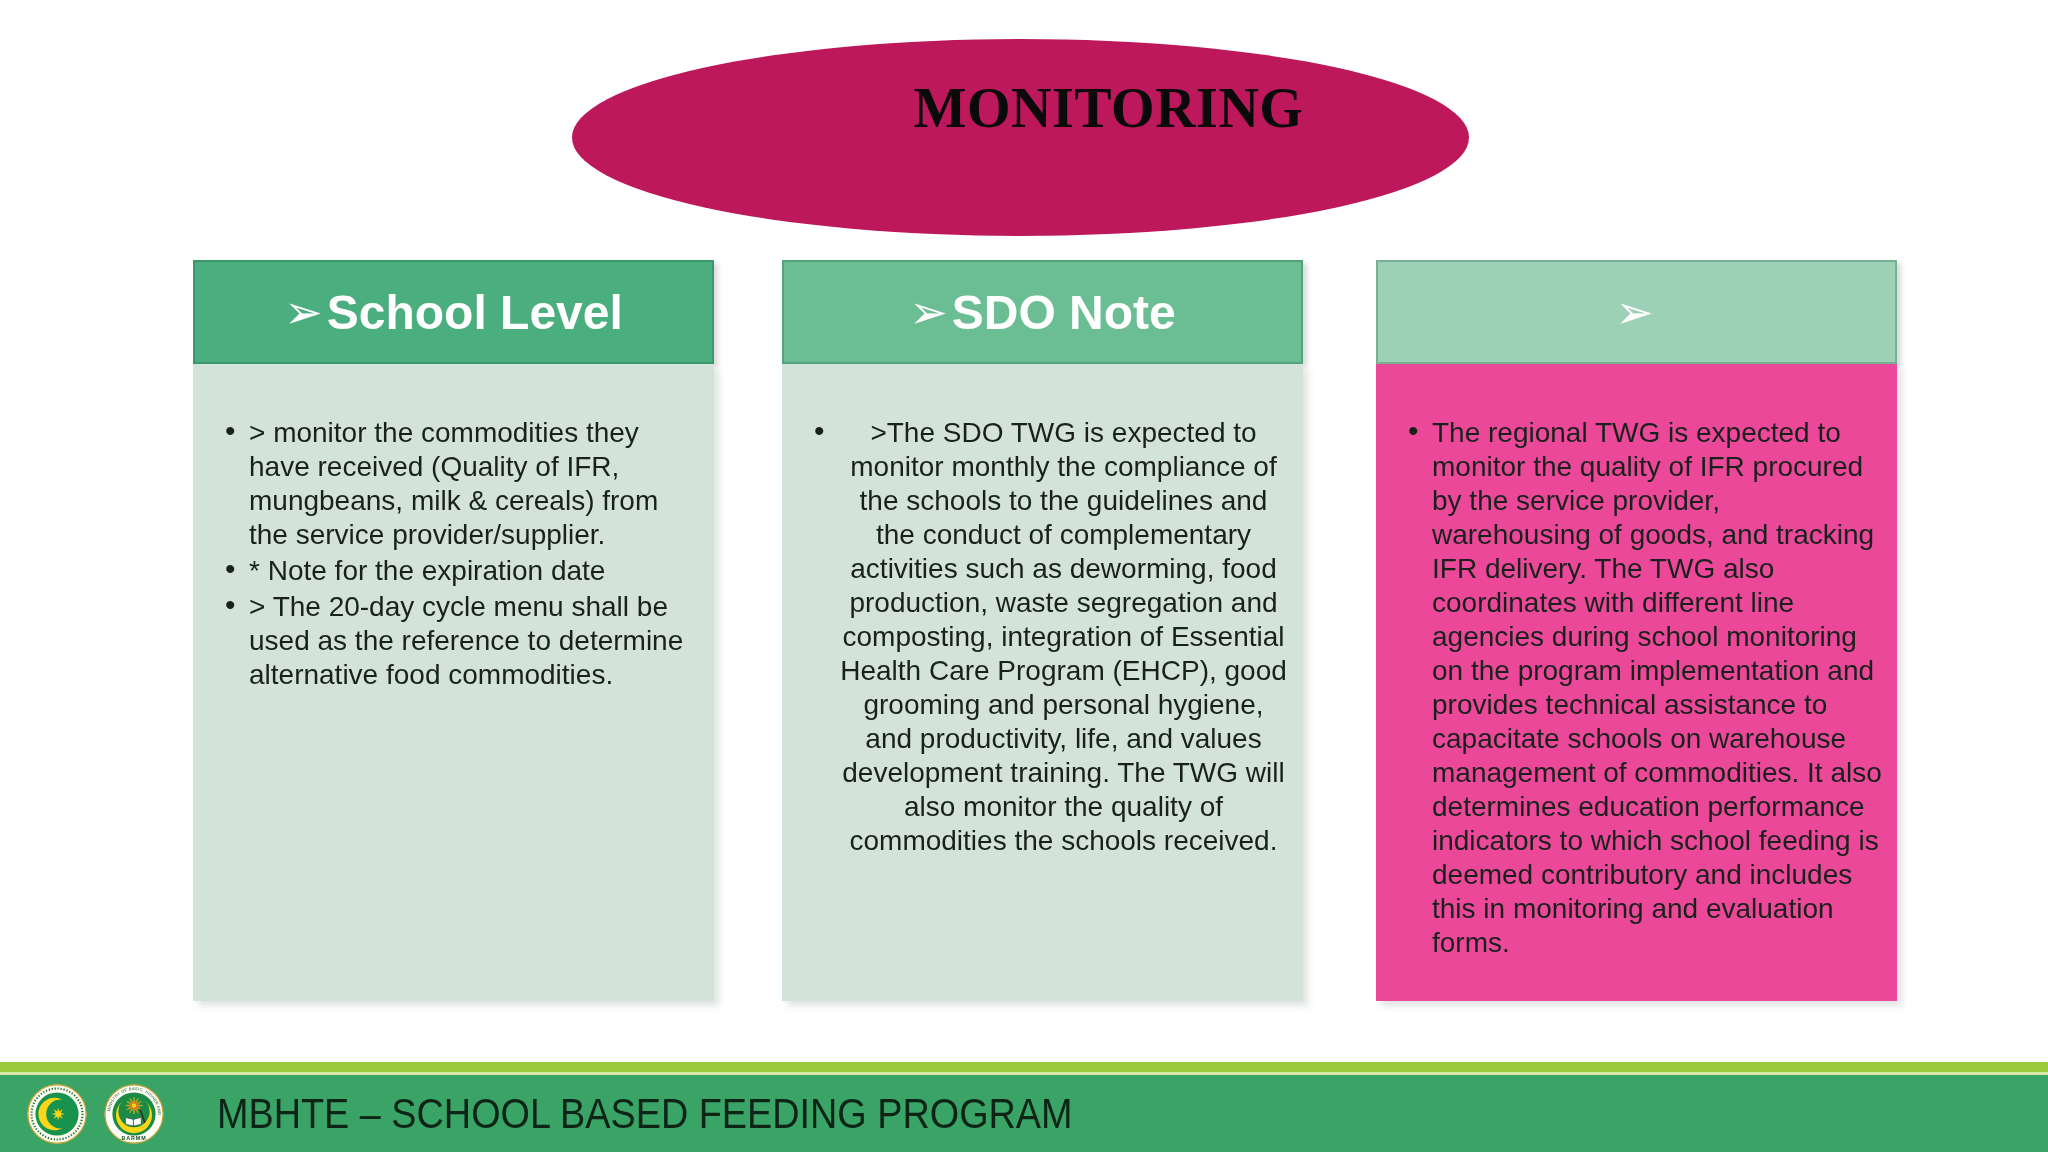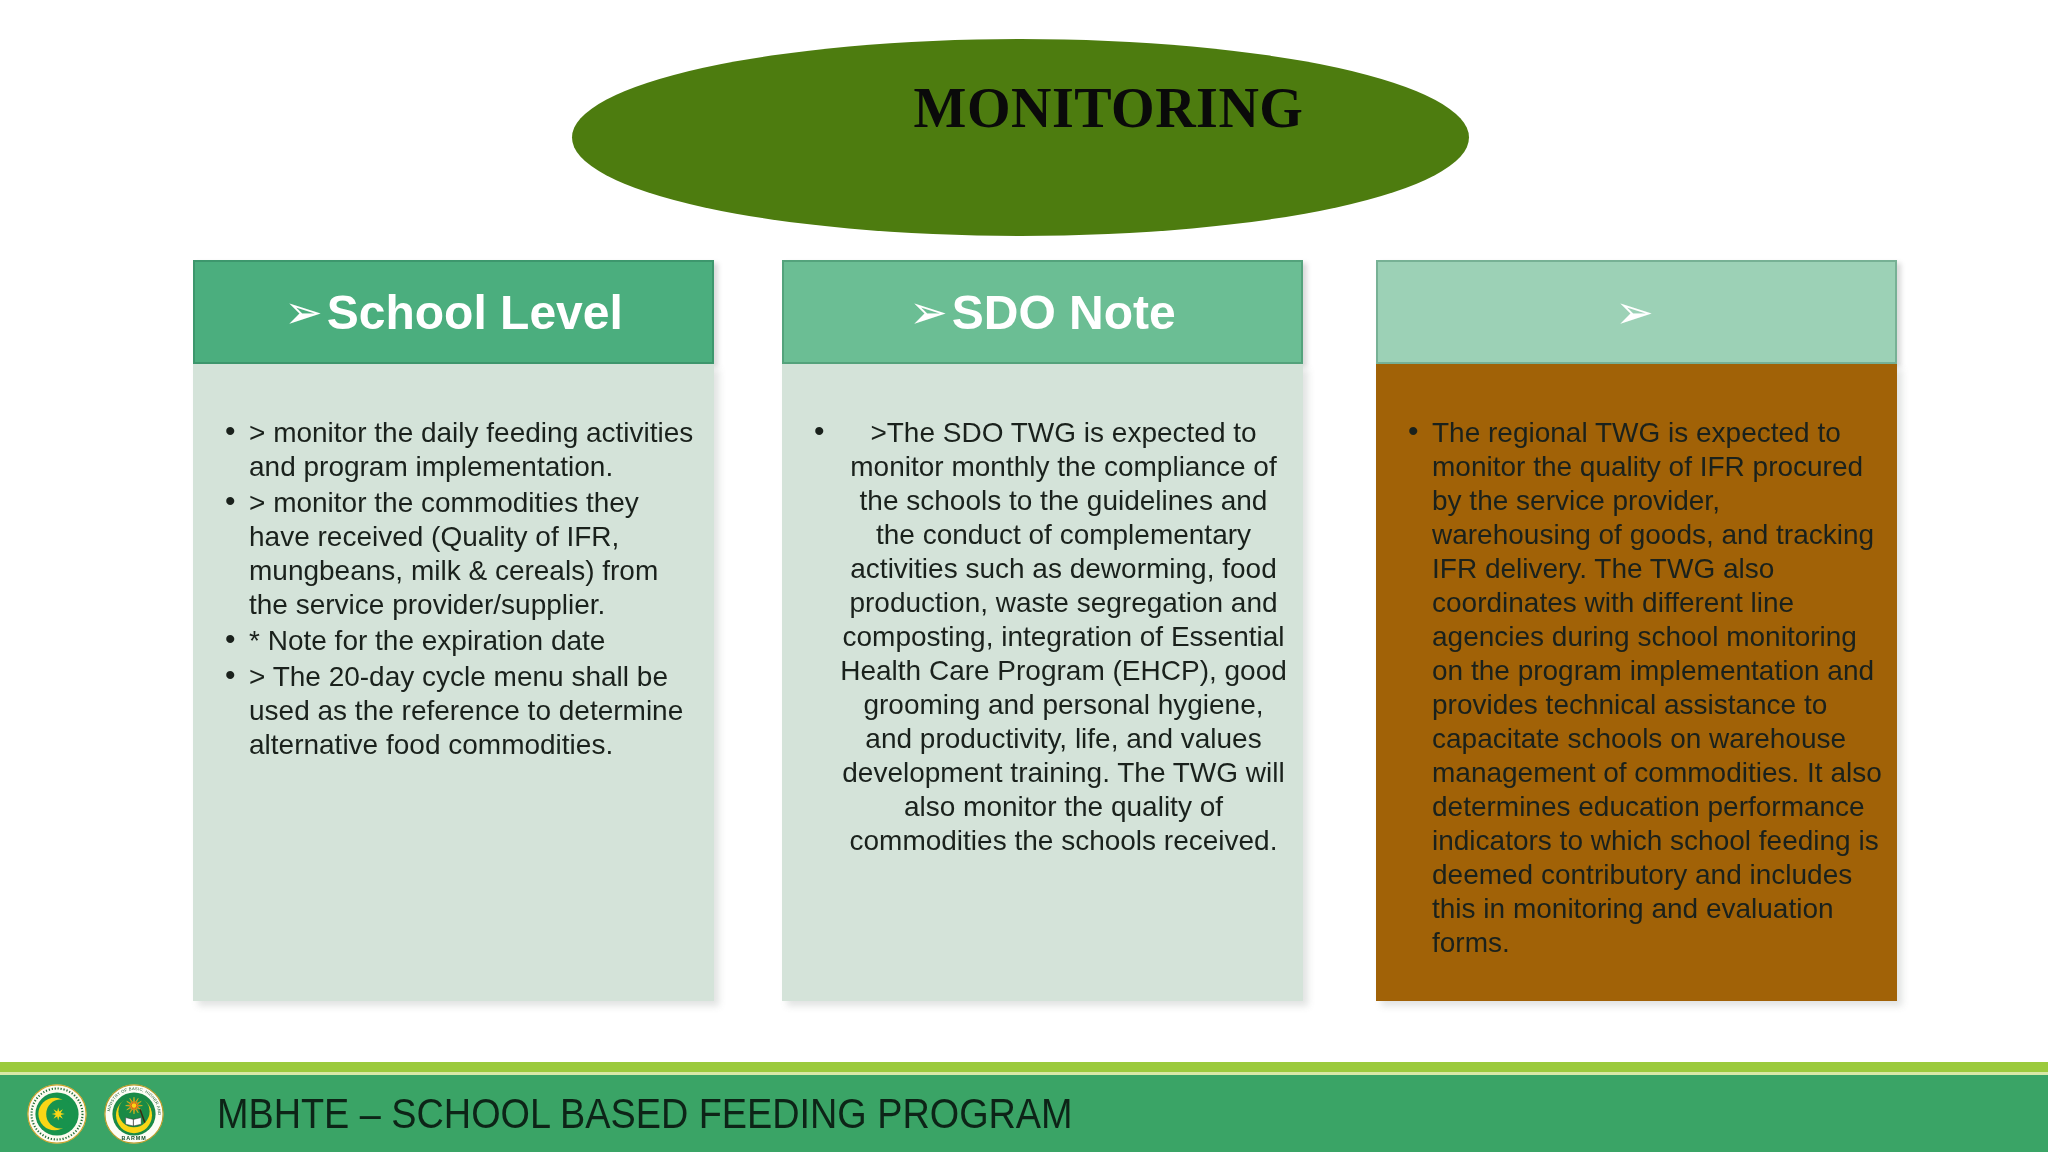--- a/index.html
+++ b/index.html
@@ -39,54 +39,53 @@
               background:#3aa466;display:flex;align-items:center;padding-left:27px;
               box-sizing:border-box;}
   .seal{width:60px;height:60px;margin-right:17px;flex:0 0 auto;}
   .footer-title{margin-left:36px;font-size:42px;font-weight:500;color:#0d2417;
                 transform:scaleX(.9);transform-origin:left center;white-space:nowrap;
                 letter-spacing:0;}
 </style>
 </head>
 <body>
 
-<div class="title-ellipse" style="background: #4d7c0f;">
+<div class="title-ellipse" style="background: #be185d;">
   <div class="title-text">
     <div class="title-line1">MONITORING</div>
   </div>
 </div>
 
 <div class="panel c1">
   <div class="panel-header" style="background: rgb(75, 174, 126);">
     <span class="arrow">➢</span>
     <span>School Level</span>
   </div>
   <div class="panel-body" style="background: rgb(212, 227, 217);">
-    <div class="bullet">&gt; monitor the daily feeding activities and program implementation.</div>
     <div class="bullet">&gt; monitor the commodities they have received (Quality of IFR, mungbeans, milk &amp; cereals) from the service provider/supplier.</div>
     <div class="bullet">* Note for the expiration date</div>
     <div class="bullet">&gt;  The 20-day cycle menu shall be used as the reference to determine alternative food commodities.</div>
   </div>
 </div>
 
 <div class="panel c2">
   <div class="panel-header" style="background: rgb(107, 190, 148);">
     <span class="arrow">➢</span>
     <span>SDO Note</span>
   </div>
   <div class="panel-body" style="background: rgb(212, 227, 217); text-align: center;">
     <div class="bullet">&gt;The SDO TWG is expected to monitor monthly the compliance of the schools to the guidelines and the conduct of complementary activities such as deworming, food production, waste segregation and composting, integration of Essential Health Care Program (EHCP), good grooming and personal hygiene, and productivity, life, and values development training. The TWG will also monitor the quality of commodities the schools received.</div>
   </div>
 </div>
 
 <div class="panel c3">
   <div class="panel-header" style="background: rgb(156, 209, 182);">
     <span class="arrow">➢</span>
   </div>
-  <div class="panel-body" style="background: #a16207;">
+  <div class="panel-body" style="background: #ec4899;">
     <div class="bullet">The regional TWG is expected to monitor the quality of IFR procured by the service provider, warehousing of goods, and tracking IFR delivery. The TWG also coordinates with different line agencies during school monitoring on the program implementation and provides technical assistance to capacitate schools on warehouse management of commodities. It also determines education performance indicators to which school feeding is deemed contributory and includes this in monitoring and evaluation forms.</div>
   </div>
 </div>
 
 <div class="footer-stripe" style="background: rgb(155, 202, 61);"></div>
 
 <div class="footer-bar" style="background: rgb(58, 164, 102);">
 
   <svg class="seal" viewBox="0 0 100 100">
     <circle cx="50" cy="50" r="49" fill="#fdfbf0"></circle>

